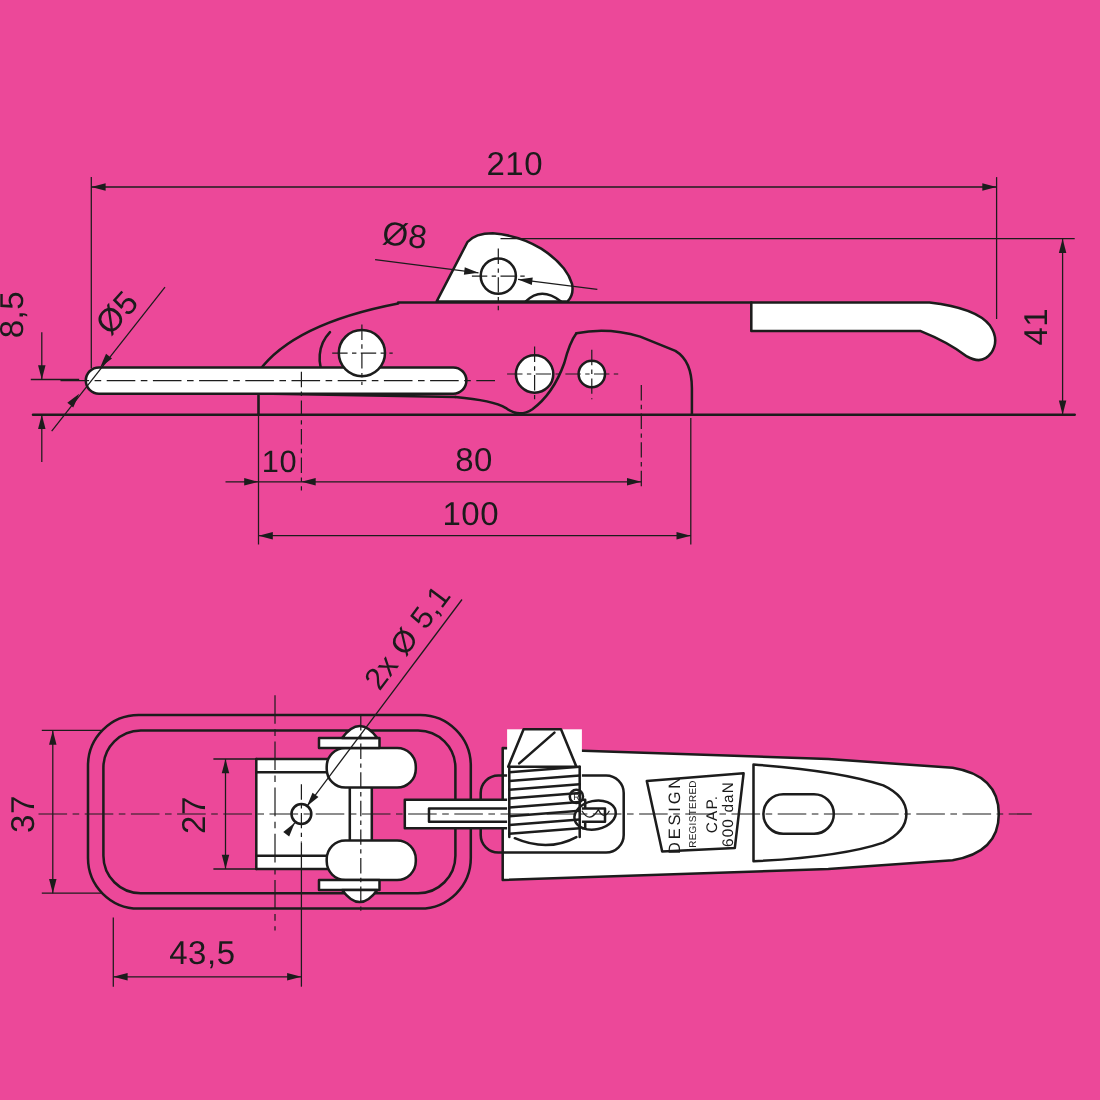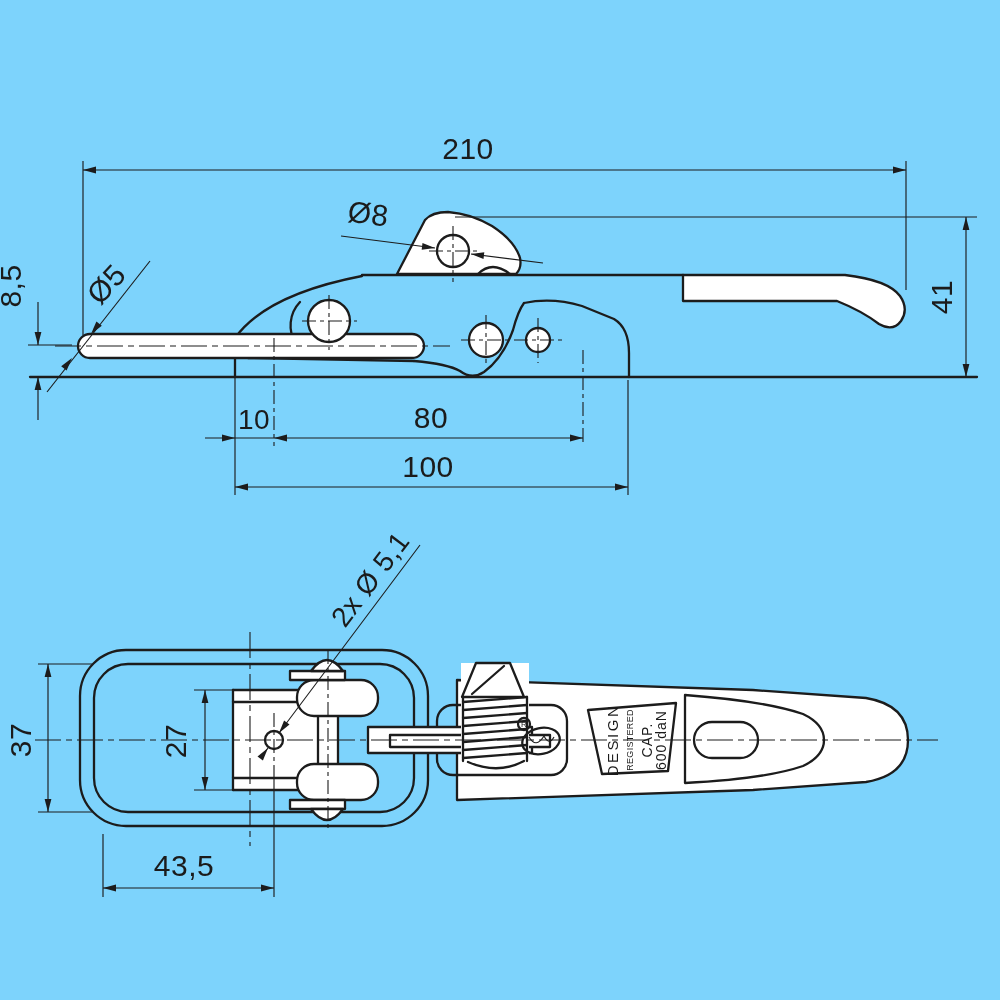--- a/index.html
+++ b/index.html
@@ -1,16 +1,16 @@
 <!DOCTYPE html>
 <html><head>
 <meta charset="utf-8">
 <style>
   html,body{margin:0;padding:0;background:#ffffff;}
-  #stage{width:1000px;height:1000px;background:#7dd3fc;position:relative;overflow:hidden;}
+  #stage{width:1000px;height:1000px;background:#ec4899;position:relative;overflow:hidden;}
   svg{display:block;font-family:"Liberation Sans",sans-serif;}
   .part{stroke:#1c1c1c;stroke-width:2.3;fill:none;stroke-linecap:round;stroke-linejoin:round;}
   .partf{stroke:#1c1c1c;stroke-width:2.3;fill:#ffffff;stroke-linejoin:round;}
   .blank{fill:#ffffff;stroke:none;}
   .dim{stroke:#1c1c1c;stroke-width:1.15;fill:none;}
   .cl{stroke:#1c1c1c;stroke-width:1.1;fill:none;stroke-dasharray:14 4 4 4;}
   .cll{stroke:#1c1c1c;stroke-width:1.1;fill:none;stroke-dasharray:26 5 6 5;}
   .arr{fill:#1c1c1c;stroke:none;}
   text{fill:#1b1b1b;letter-spacing:0.5px;}
   .t30{font-size:30px;}

